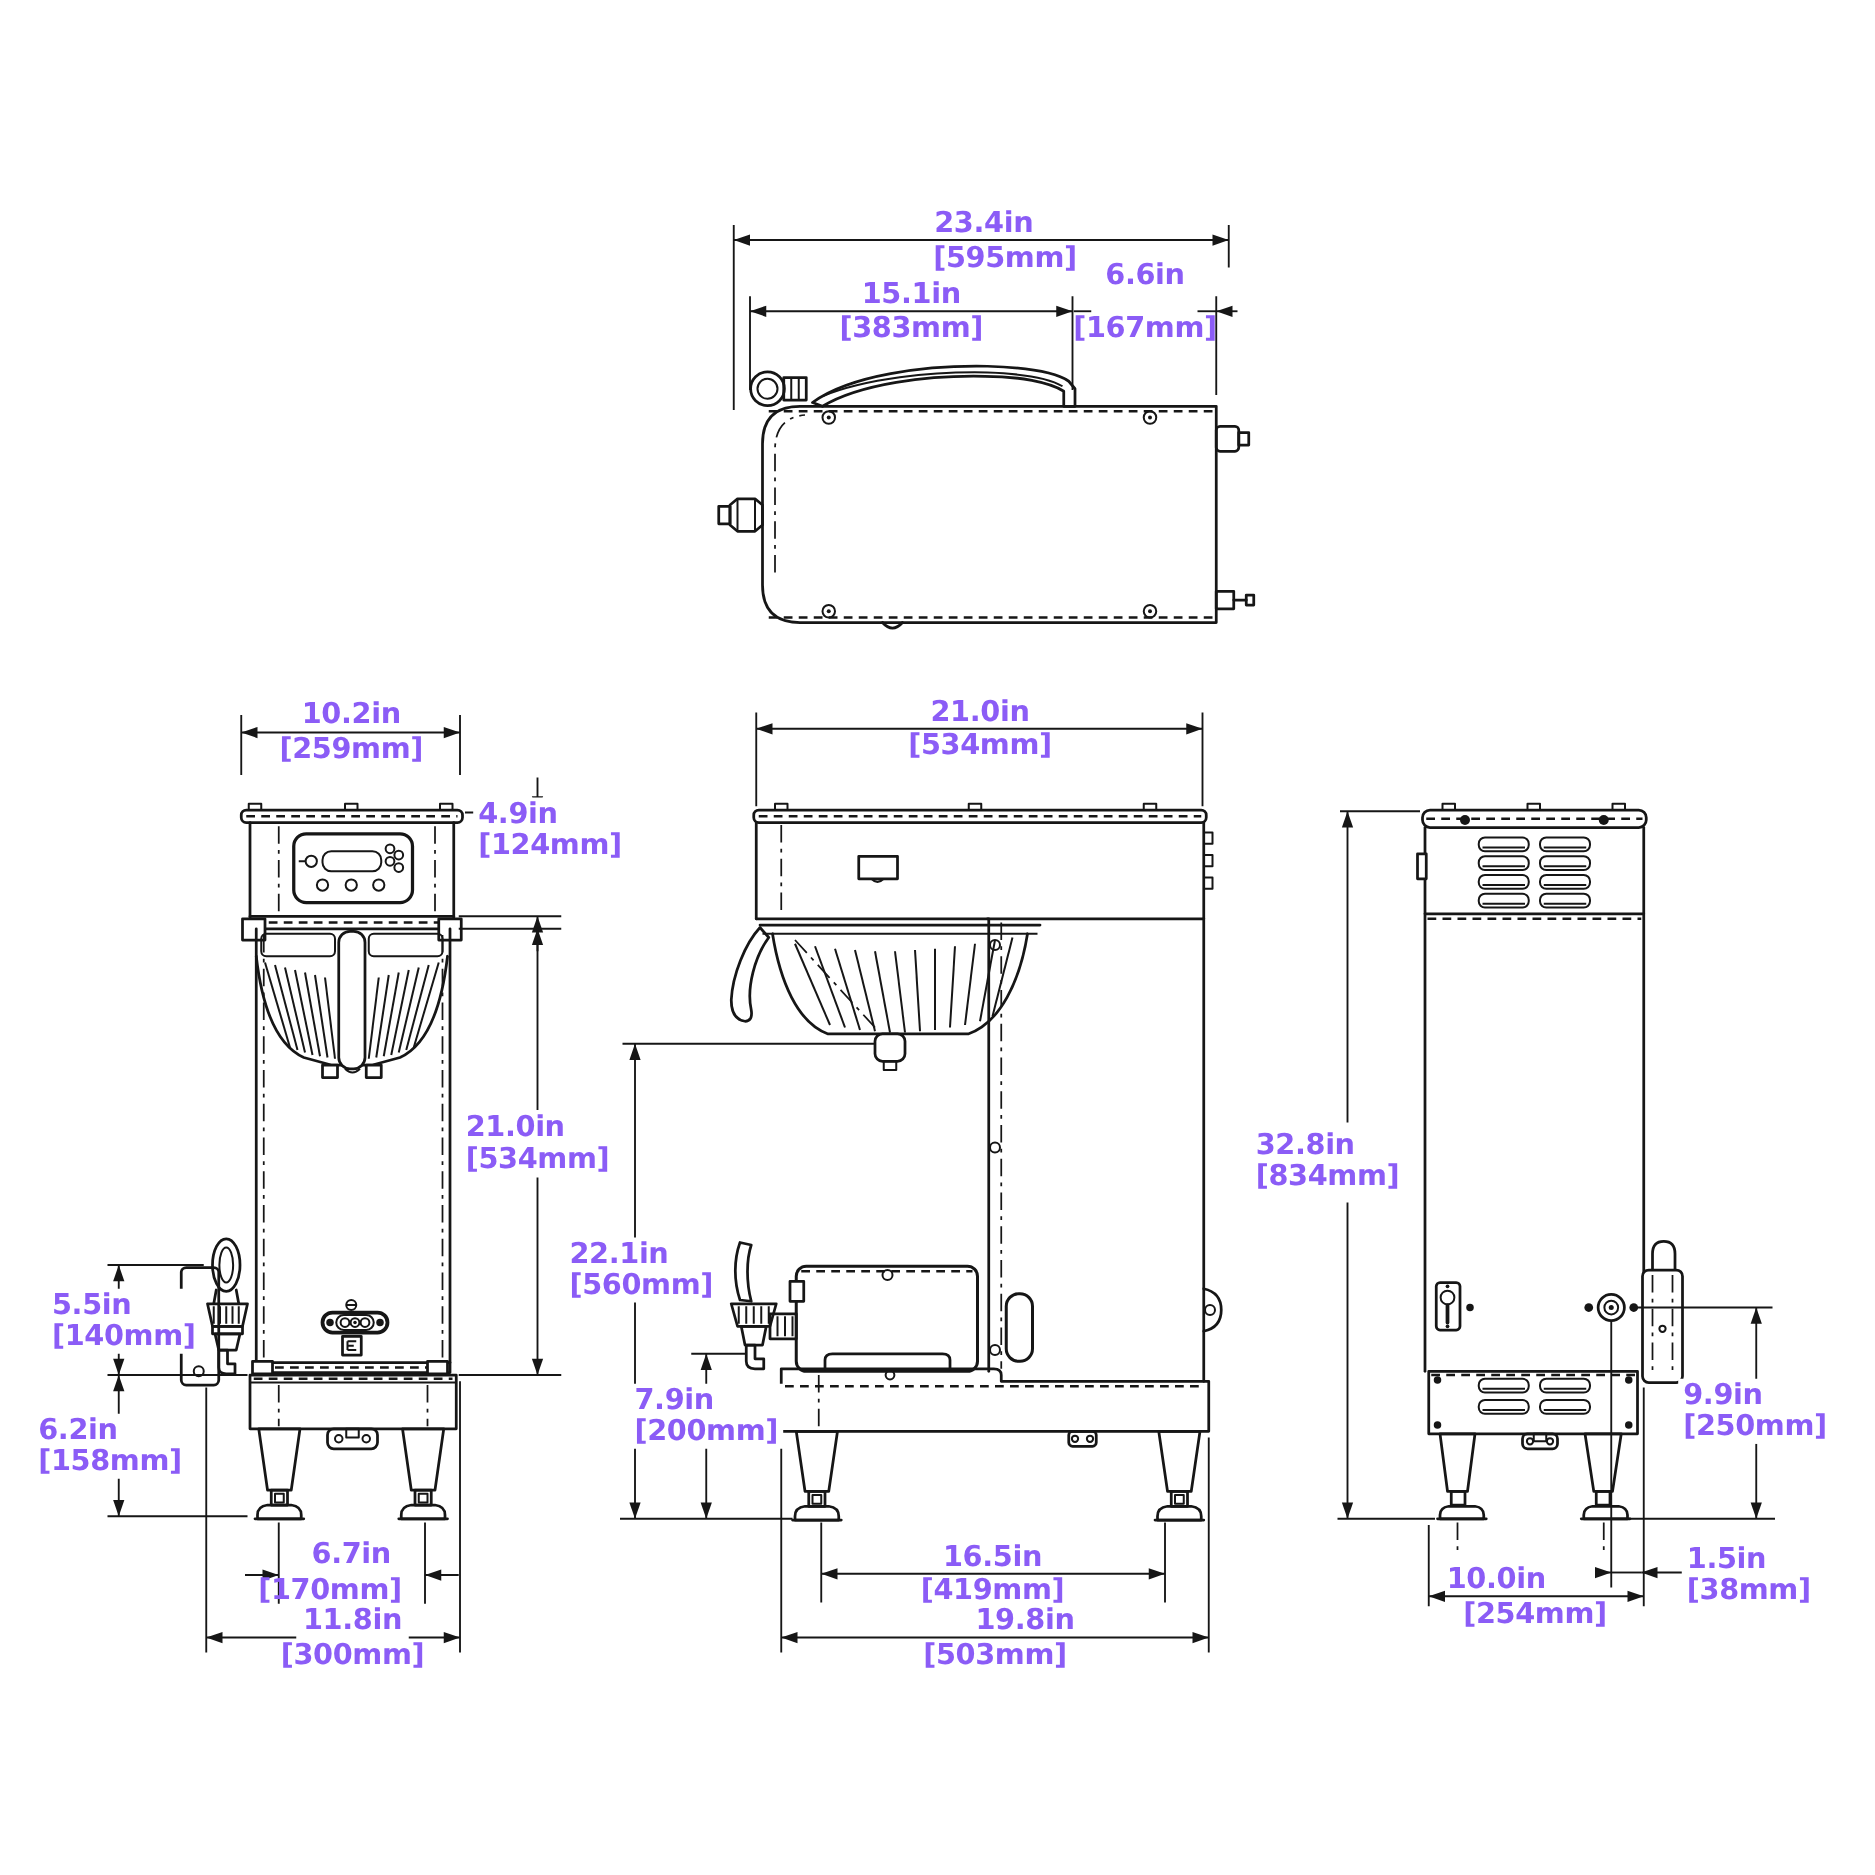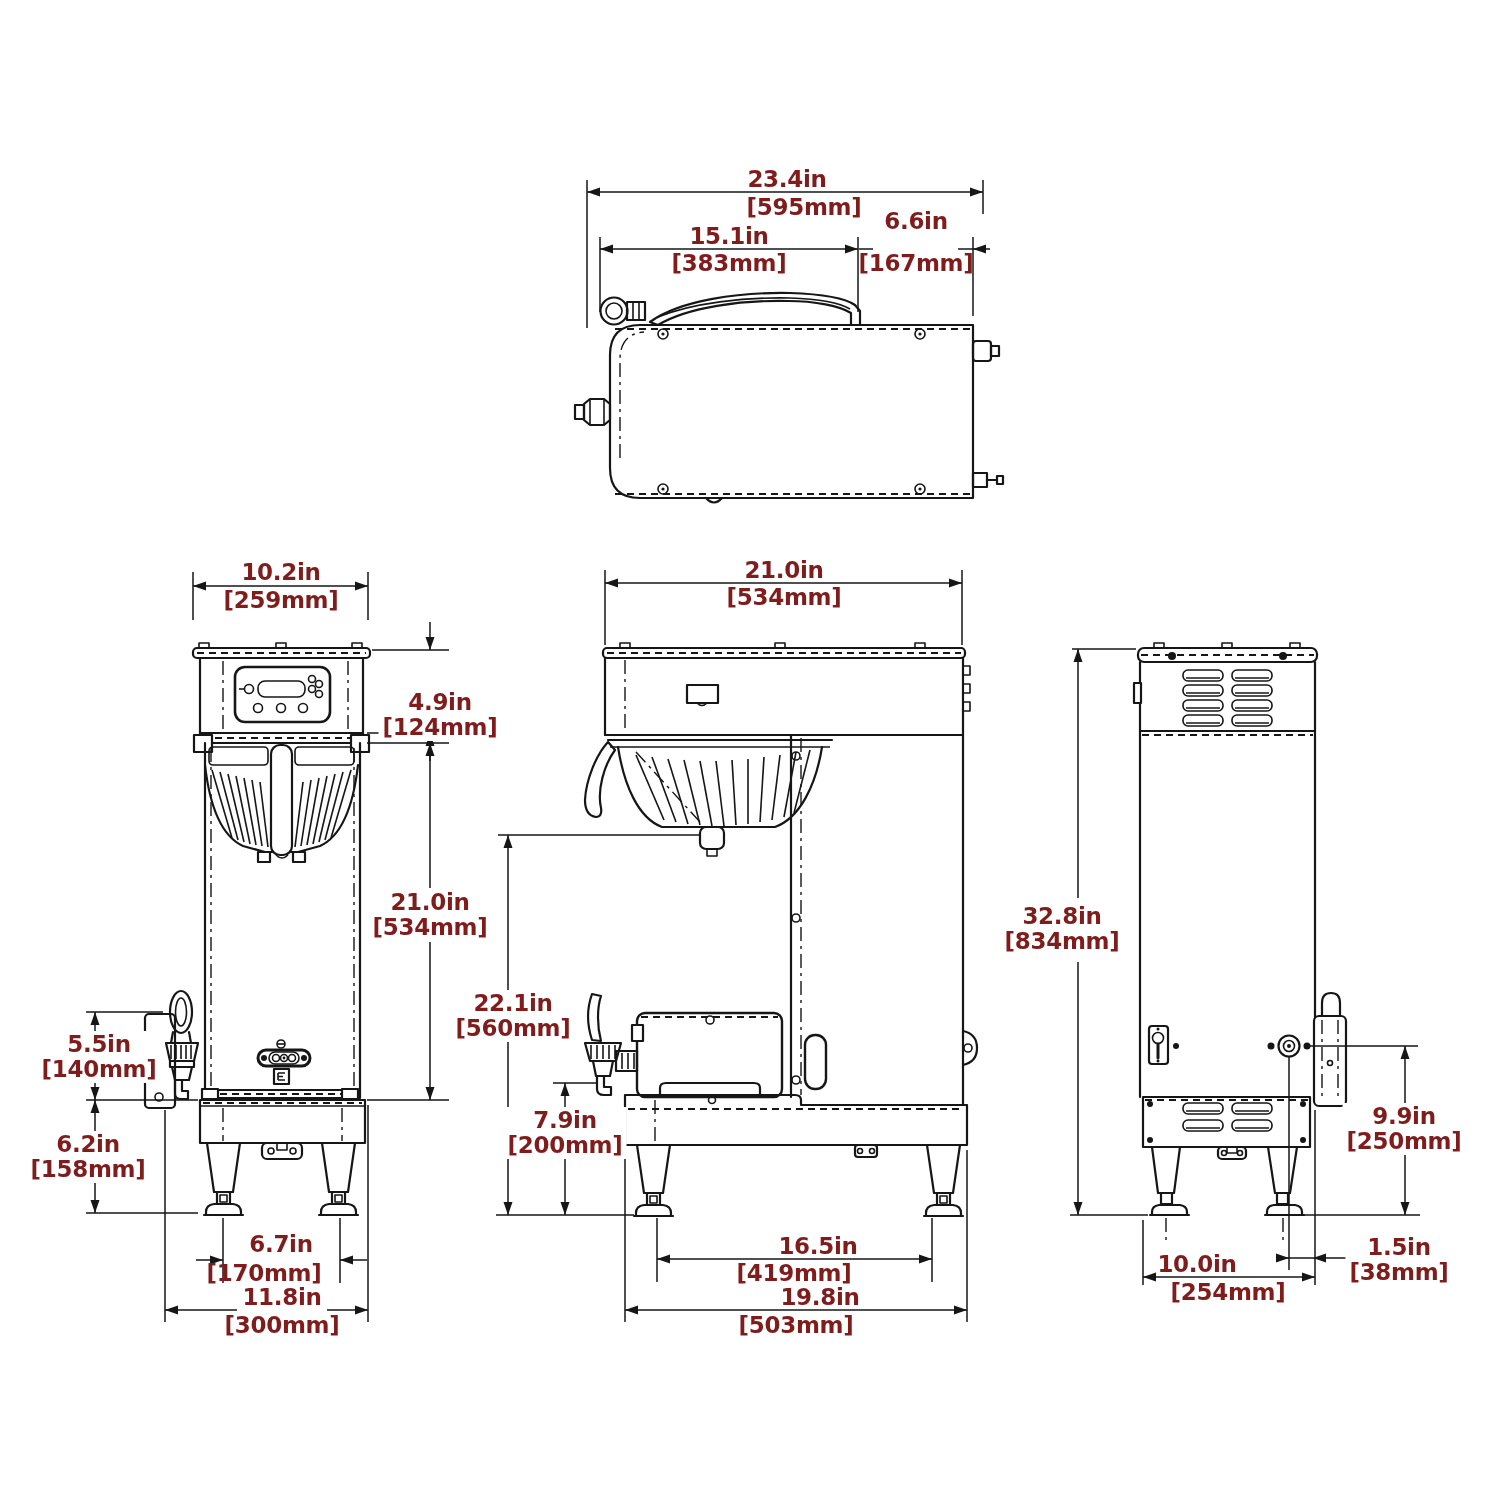--- a/index.html
+++ b/index.html
@@ -1,20 +1,20 @@
 <!DOCTYPE html>
 <html><head>
 <meta charset="utf-8">
 <style>
   html,body{margin:0;padding:0;background:#fff;}
   #canvas{position:relative;width:1500px;height:1500px;background:#fff;overflow:hidden;
           font-family:"DejaVu Sans","Liberation Sans",sans-serif;}
   #art{position:absolute;left:0;top:0;}
-  .hval,.vlab{position:absolute;transform:translate(-50%,-50%);color:#7f1d1d;
-    font-weight:700;font-size:23px;line-height:25px;white-space:nowrap;text-align:center;
+  .hval,.vlab{position:absolute;transform:translate(-50%,-50%);color:#8b5cf6;
+    font-weight:700;font-size:23px;line-height:25px;white-space:nowrap;text-align:left;
     letter-spacing:-0.3px;}
   .vlab{background:#fff;padding:1px 4px;}
   .vlab span{display:block;}
 </style>
 </head>
 <body>
 
 <div id="canvas">
 
 <svg id="art" width="1500" height="1500" viewBox="0 0 1500 1500">
@@ -492,21 +492,21 @@
 
 <div class="hval" style="left:787px;top:179px">23.4in</div>
 <div class="hval" style="left:804px;top:207px">[595mm]</div>
 <div class="hval" style="left:729px;top:236px">15.1in</div>
 <div class="hval" style="left:729px;top:263px">[383mm]</div>
 <div class="hval" style="left:916px;top:221px">6.6in</div>
 <div class="hval" style="left:916px;top:263px">[167mm]</div>
 
 <div class="hval" style="left:281px;top:572px">10.2in</div>
 <div class="hval" style="left:281px;top:600px">[259mm]</div>
-<div class="vlab" style="left:440px;top:715px">
+<div class="vlab" style="left:440px;top:664px">
   <span>4.9in</span>
   <span>[124mm]</span>
 </div>
 <div class="vlab" style="left:430px;top:915px">
   <span>21.0in</span>
   <span>[534mm]</span>
 </div>
 <div class="vlab" style="left:99px;top:1057px">
   <span>5.5in</span>
   <span>[140mm]</span>
@@ -523,21 +523,21 @@
 <div class="hval" style="left:784px;top:570px">21.0in</div>
 <div class="hval" style="left:784px;top:597px">[534mm]</div>
 <div class="vlab" style="left:513px;top:1016px">
   <span>22.1in</span>
   <span>[560mm]</span>
 </div>
 <div class="vlab" style="left:565px;top:1133px">
   <span>7.9in</span>
   <span>[200mm]</span>
 </div>
-<div class="hval" style="left:818px;top:1246px">16.5in</div>
+<div class="hval" style="left:794px;top:1246px">16.5in</div>
 <div class="hval" style="left:794px;top:1273px">[419mm]</div>
 <div class="hval" style="left:820px;top:1297px">19.8in</div>
 <div class="hval" style="left:796px;top:1325px">[503mm]</div>
 
 <div class="vlab" style="left:1062px;top:929px">
   <span>32.8in</span>
   <span>[834mm]</span>
 </div>
 <div class="vlab" style="left:1404px;top:1129px">
   <span>9.9in</span>

